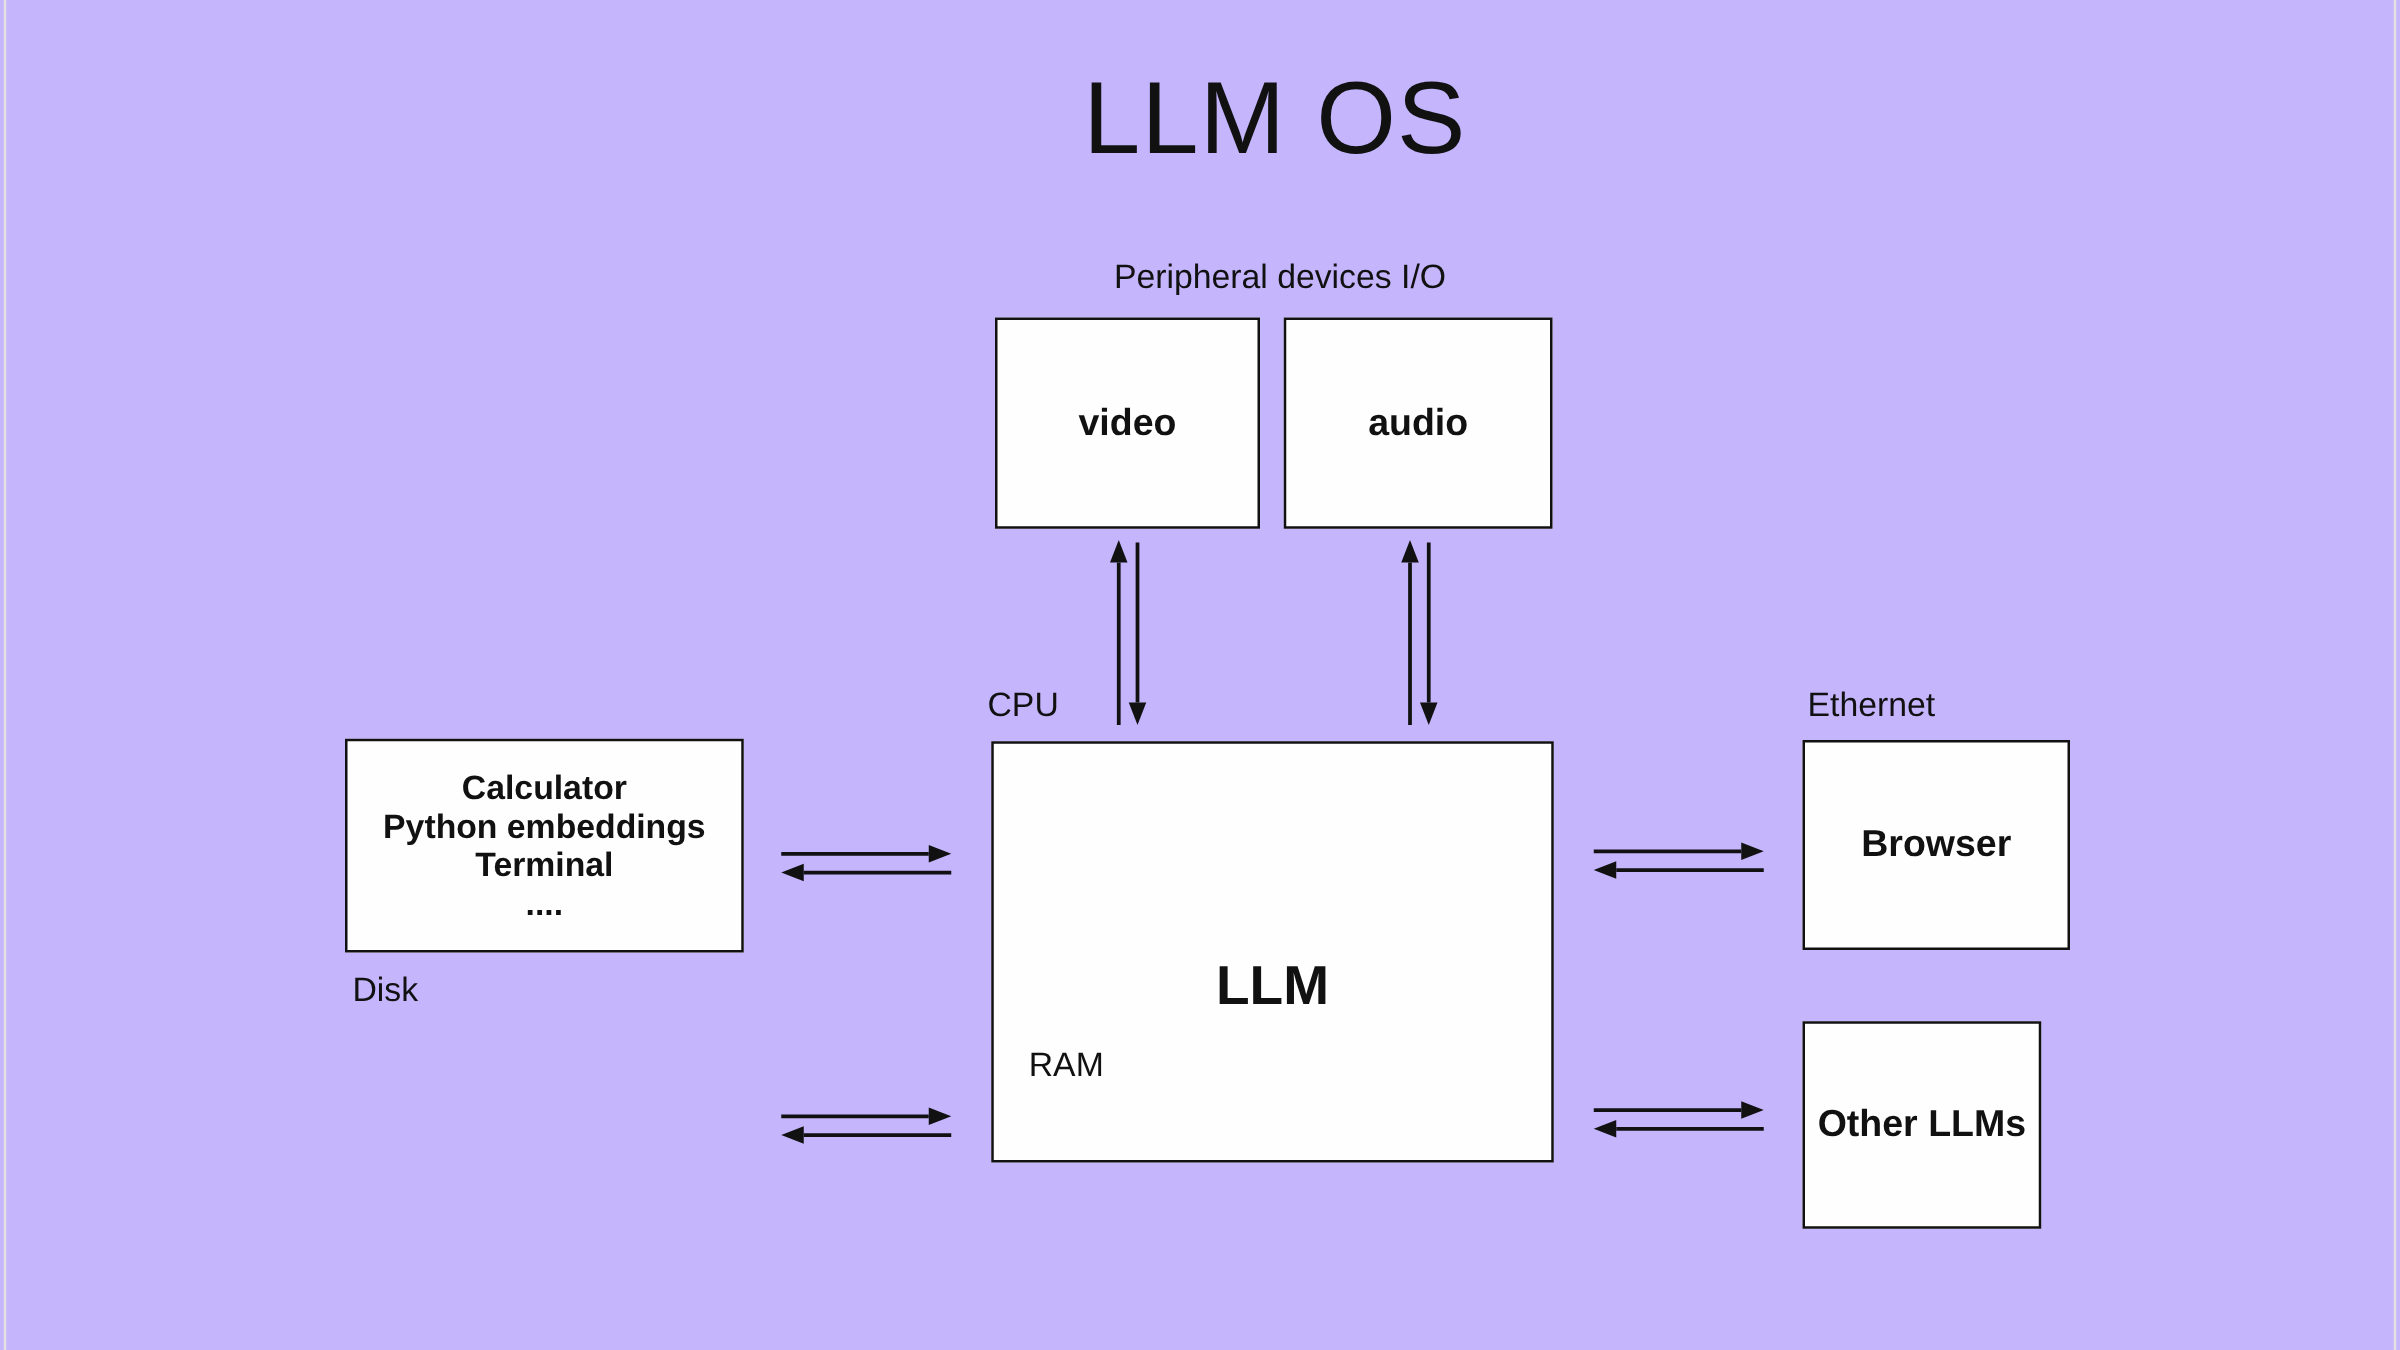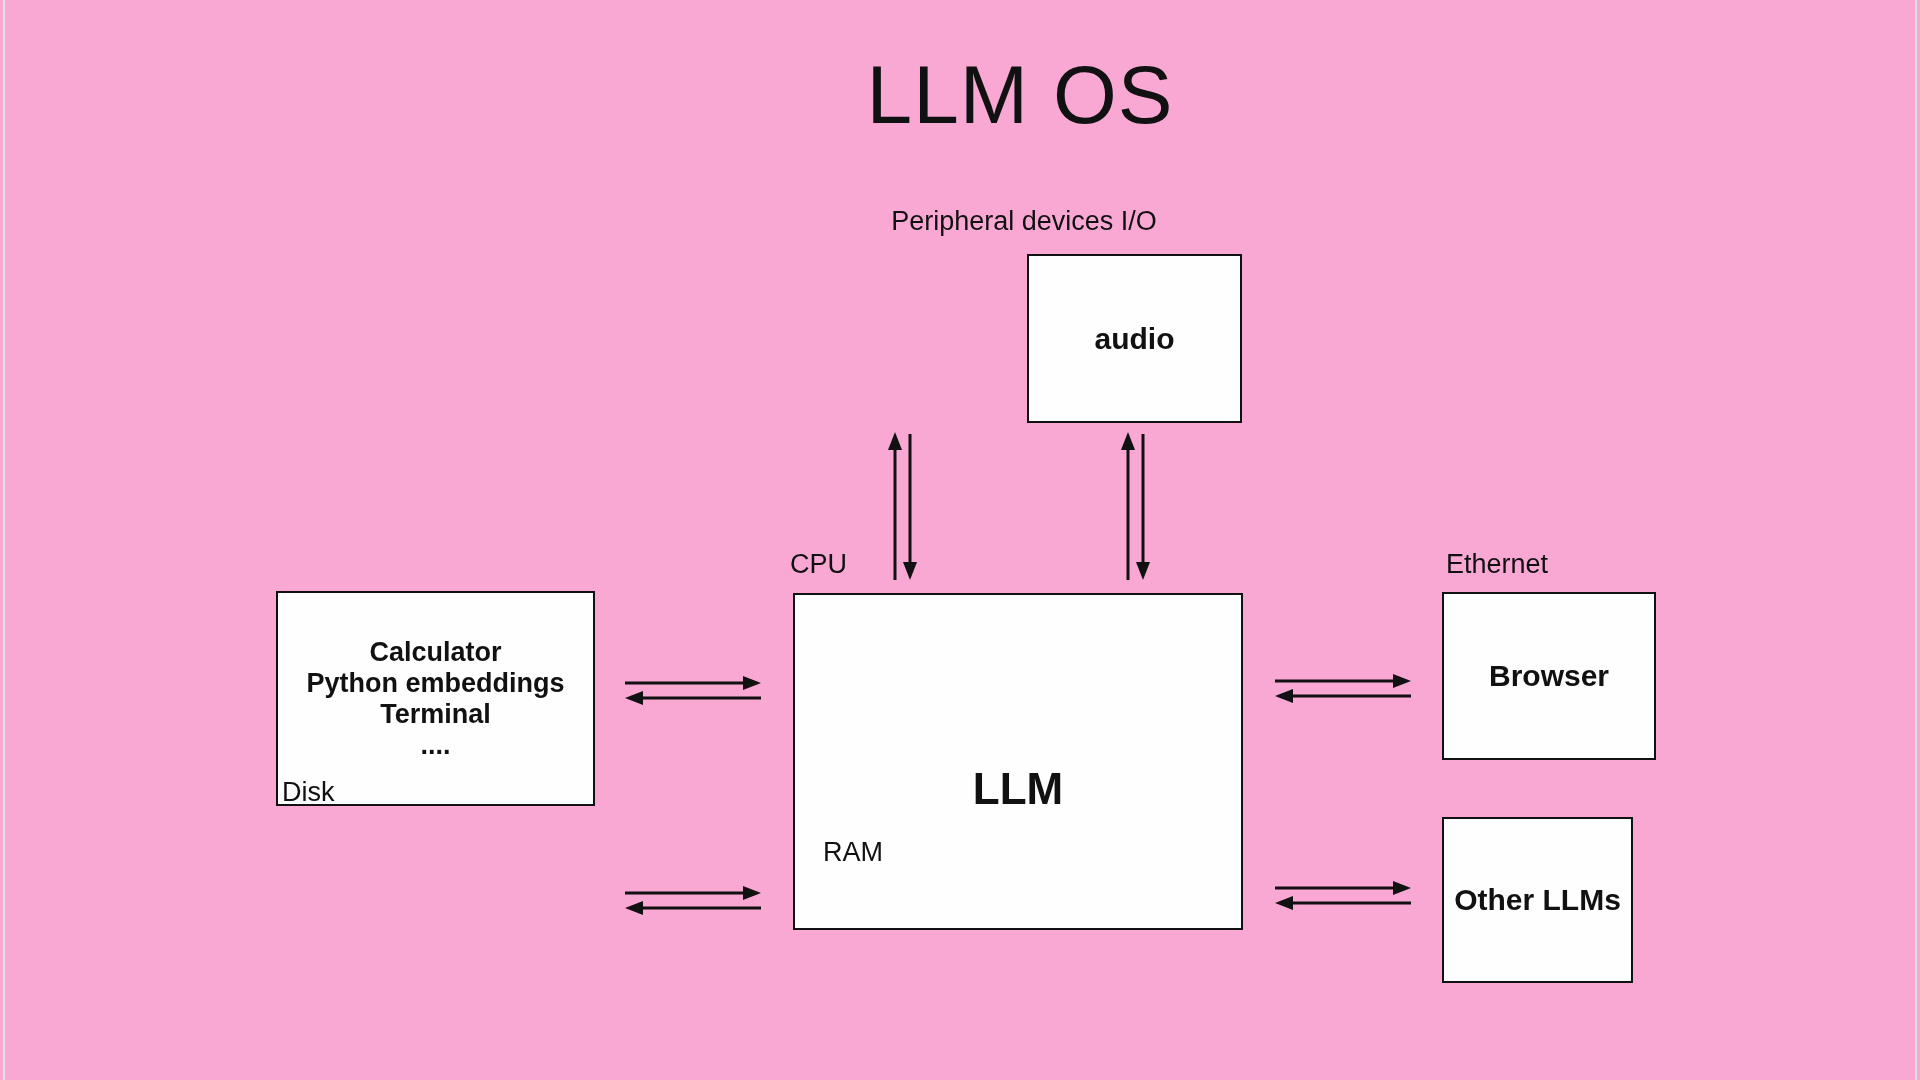--- a/index.html
+++ b/index.html
@@ -5,21 +5,21 @@
 <style>
   html,body{margin:0;padding:0;}
   body{
     width:1920px;height:1080px;
     background:#ffffff;
     font-family:"Liberation Sans", sans-serif;
     color:#111111;
     position:relative;
     overflow:hidden;
   }
-  .slide{position:absolute;inset:0;background:#f9a8d4;}
+  .slide{position:absolute;inset:0;background:#c4b5fd;}
   .edge-line{position:absolute;top:0;bottom:0;width:2px;background:#e2e2e2;}
   .edge-line.left{left:3px;}
   .edge-line.right{left:1915px;}
 
   .abs{position:absolute;}
   .title{
     left:770px;top:46px;width:500px;
     font-size:82px;line-height:1.2;font-weight:400;
     text-align:center;letter-spacing:1px;
   }
@@ -36,21 +36,21 @@
     flex-direction:column;
     box-sizing:border-box;
   }
   .box-label{font-weight:700;font-size:30px;line-height:1.2;text-align:center;}
 
   
   .box.video{left:796px;top:254px;width:212px;height:169px;}
   .box.audio{left:1027px;top:254px;width:215px;height:169px;}
 
   
-  .box.tools{left:276px;top:591px;width:319px;height:215px;}
+  .box.tools{left:276px;top:591px;width:319px;height:171px;}
   .tools-line{font-weight:700;font-size:27px;line-height:31px;text-align:center;}
   .box.filesystem{left:276px;top:817px;width:320px;height:166px;}
   .fs-title{font-weight:700;font-size:38px;line-height:44px;text-align:center;}
   .fs-subtitle{font-weight:700;font-size:28px;line-height:34px;text-align:center;}
 
   
   .box.llm{left:793px;top:593px;width:450px;height:337px;justify-content:flex-start;}
   .llm-title{
     position:absolute;left:0;right:0;top:168px;
     font-weight:700;font-size:44px;line-height:1.2;text-align:center;
@@ -74,20 +74,23 @@
 <body>
 
 <div class="slide">
   <div class="edge-line left"></div>
   <div class="edge-line right"></div>
 
   <div class="abs title">LLM OS</div>
 
   <div class="abs small-label centered-label" style="left:824px;top:205px;width:400px;">Peripheral devices I/O</div>
 
+  <div class="box video">
+    <div class="box-label">video</div>
+  </div>
   <div class="box audio">
     <div class="box-label">audio</div>
   </div>
 
   <svg class="arrow" style="left:888px;top:432px;" width="30" height="150" viewBox="0 0 30 150">
     <line x1="7" y1="18" x2="7" y2="148"></line>
     <polygon points="0,18 7,0 14,18"></polygon>
     <line x1="22" y1="2" x2="22" y2="130"></line>
     <polygon points="15,130 22,148 29,130"></polygon>
   </svg>

